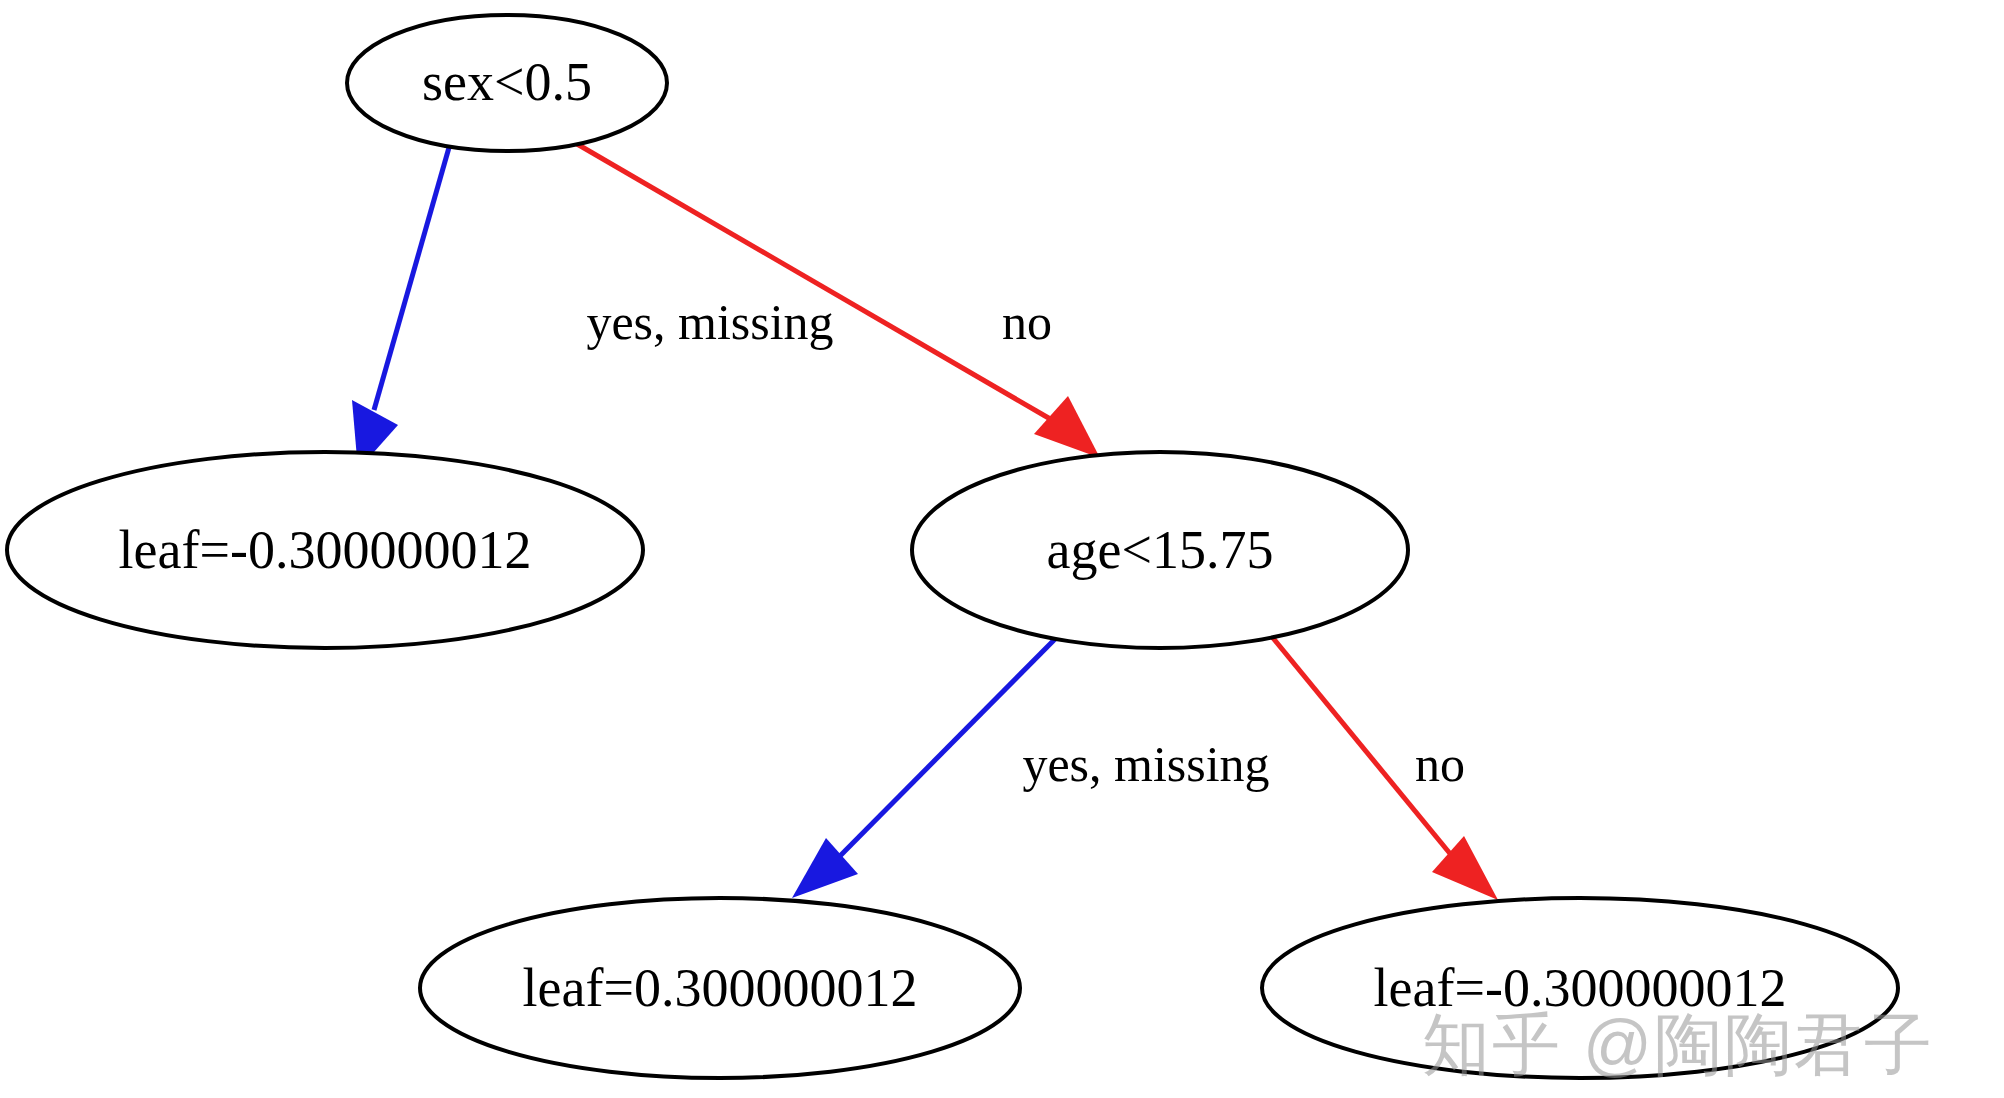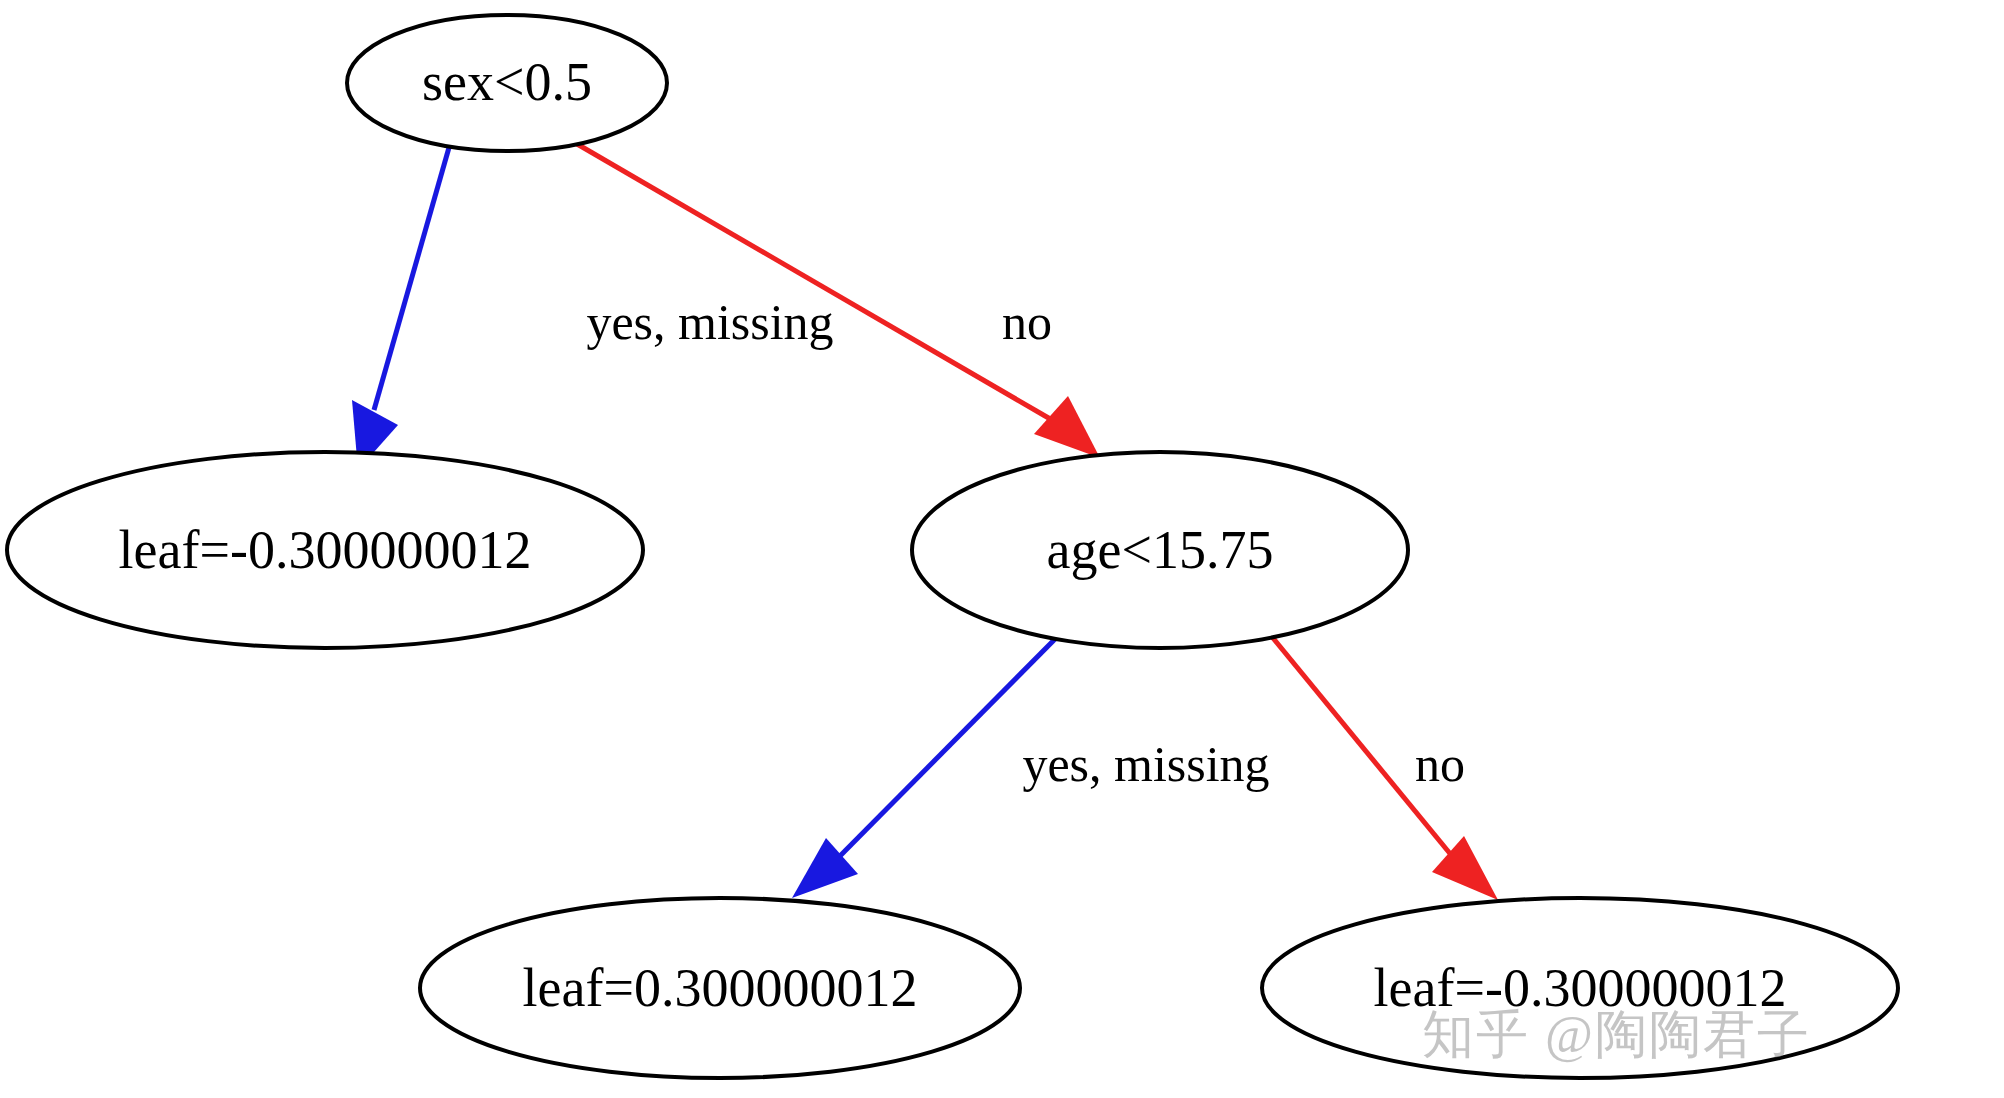--- a/index.html
+++ b/index.html
@@ -60,22 +60,22 @@
     stroke: none;
   }
   .arrow-no {
     fill: #ee2222;
     stroke: none;
   }
   #watermark {
     position: absolute;
     left: 1422px;
     top: 1000px;
-    font-family: Liberation Serif, serif;
-    font-size: 52px;
+    font-family: Liberation Sans, sans-serif;
+    font-size: 68px;
     color: rgba(150,150,150,0.55);
     white-space: nowrap;
     letter-spacing: 2px;
     pointer-events: none;
     user-select: none;
   }
 </style>
 </head>
 <body>
 

